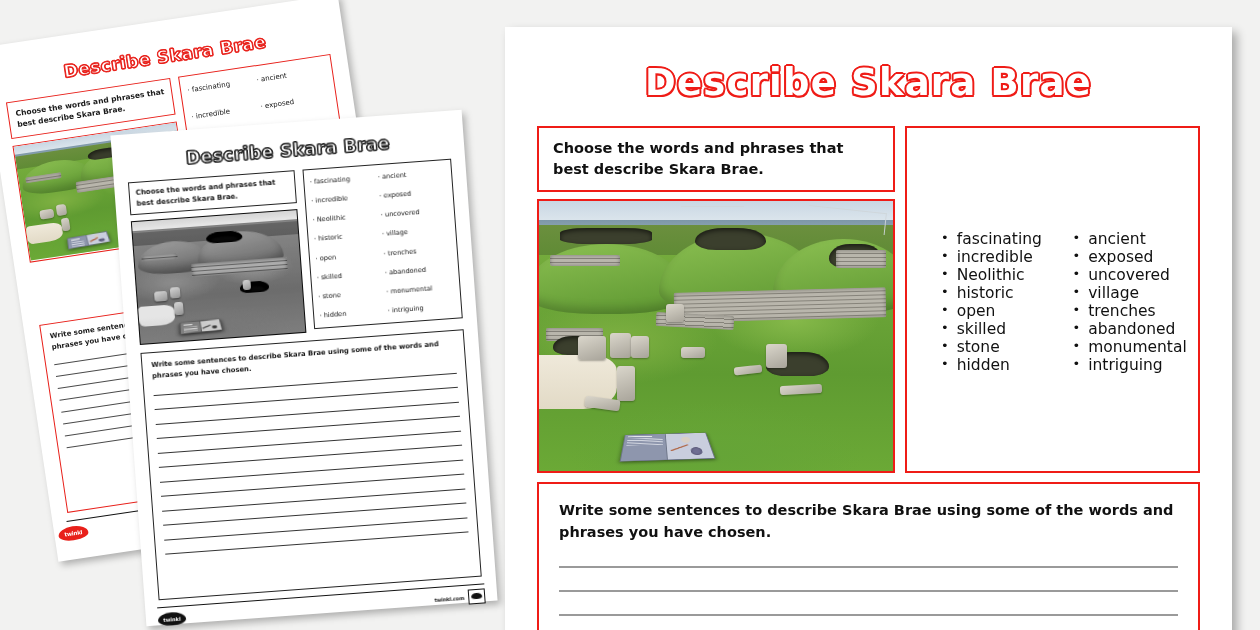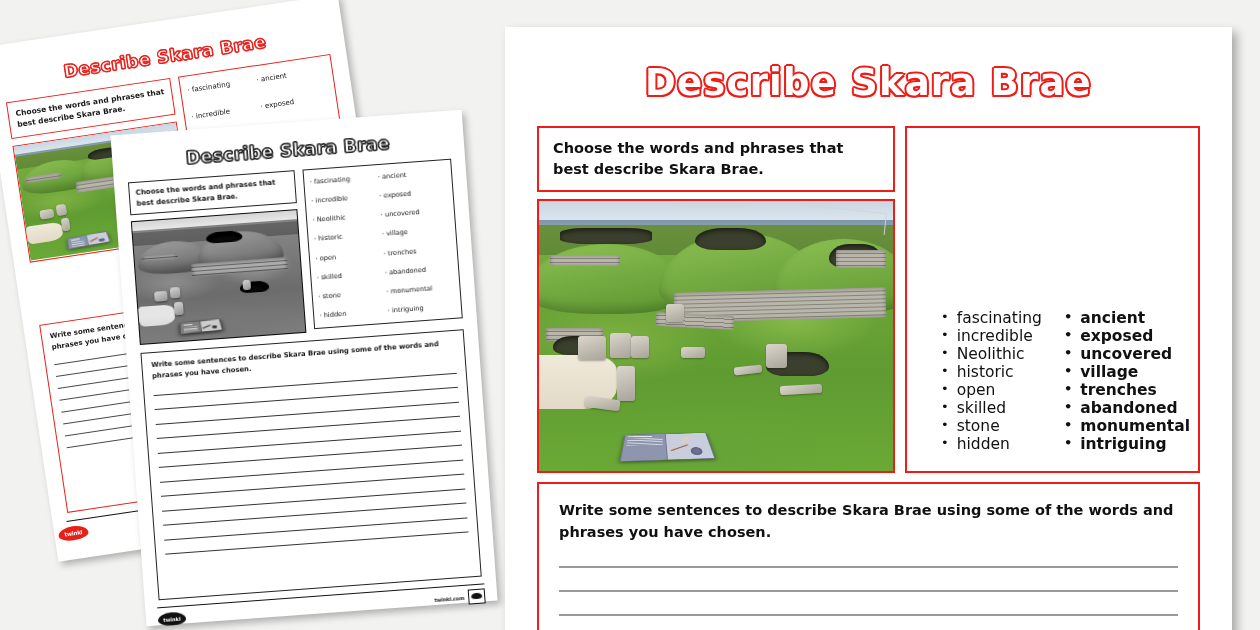--- a/index.html
+++ b/index.html
@@ -235,23 +235,23 @@
     overflow: hidden;
     background: #2f5a28;
   }
 
   #main-words {
     border: 2px solid #ef1c17;
     height: 347px;
     padding: 22px 8px 18px 8px;
   }
   #main-words .wcols { display: flex; height: 100%; }
-  #main-words .wcol { flex: 1; display: flex; flex-direction: column; justify-content: flex-end; }
+  #main-words .wcol { flex: 1; display: flex; flex-direction: column; justify-content: center; }
   #main-words .wcol.c1 { padding-left: 26px; }
-  #main-words .wcol.c2 { padding-left: 14px; font-weight: bold; }
+  #main-words .wcol.c2 { padding-left: 14px; }
   .wli-main {
     font-family: "DejaVu Sans", sans-serif;
     font-size: 15.5px;
     color: #111;
     white-space: nowrap;
   }
   .wli-main .bullet { margin-right: 8px; font-size: 13px; position: relative; top: -2px; }
 
   #main-write {
     border: 2px solid #ef1c17;

